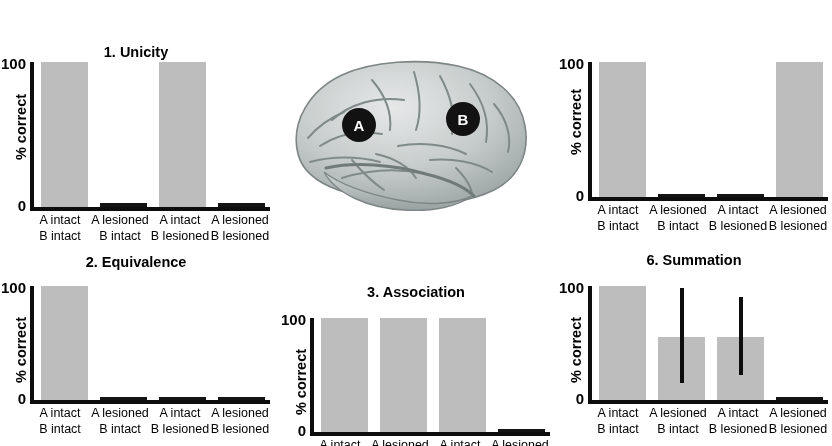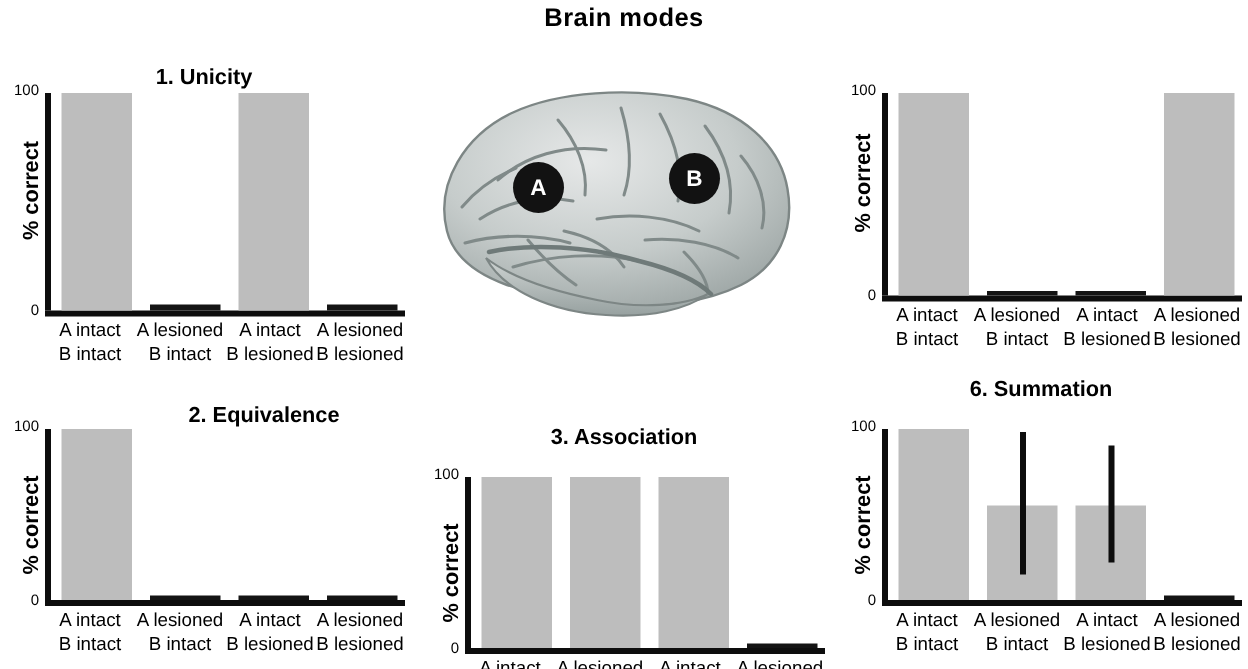--- a/index.html
+++ b/index.html
@@ -65,22 +65,22 @@
     position: absolute;
     left: 0;
     bottom: -4px;
     width: 100%;
     height: 4px;
     background: #0d0d0d;
   }
   .tick-label {
     position: absolute;
     right: 100%;
-    font-size: 10px;
-    font-weight: normal;
+    font-size: 15px;
+    font-weight: bold;
     line-height: 1;
     padding-right: 4px;
     white-space: nowrap;
   }
   .tick-top { top: -6px; }
   .tick-bottom { bottom: -6px; }
 
   .ylabel {
     position: absolute;
     font-size: 14.5px;
@@ -147,21 +147,20 @@
     display: flex;
     align-items: center;
     justify-content: center;
   }
 </style>
 </head>
 <body>
 
 <div class="figure">
 
-  <div class="fig-title" style="top:2px;">Brain modes</div>
 
   <div class="panel" style="left:0px; top:24px; width:272px; height:206px;">
     <div class="panel-title" style="top:0px;margin-top:20px;">1. Unicity</div>
 
     <div class="ylabel" style="left:-24px; top:95px; width:90px; text-align:center;">% correct</div>
 
     <div class="plot" style="left:30px; top:38px; width:240px; height:145px;">
       <div class="axis-y"></div>
       <div class="axis-x"></div>
       <div class="tick-label tick-top">100</div>
@@ -278,21 +277,21 @@
       <div class="xlabel" style="left:23%; width:29%;">A lesioned
 B intact</div>
       <div class="xlabel" style="left:48%; width:29%;">A intact
 B lesioned</div>
       <div class="xlabel" style="left:73%; width:29%;">A lesioned
 B lesioned</div>
     </div>
   </div>
 
   <div class="panel" style="left:0px; top:252px; width:272px; height:194px;">
-    <div class="panel-title" style="top:17px;padding-left:40px;">2. Equivalence</div>
+    <div class="panel-title" style="top:2px;">2. Equivalence</div>
 
     <div class="ylabel" style="left:-24px; top:90px; width:90px; text-align:center;">% correct</div>
 
     <div class="plot" style="left:30px; top:34px; width:240px; height:114px;">
       <div class="axis-y"></div>
       <div class="axis-x"></div>
       <div class="tick-label tick-top">100</div>
       <div class="tick-label tick-bottom">0</div>
 
       <div class="bars">

